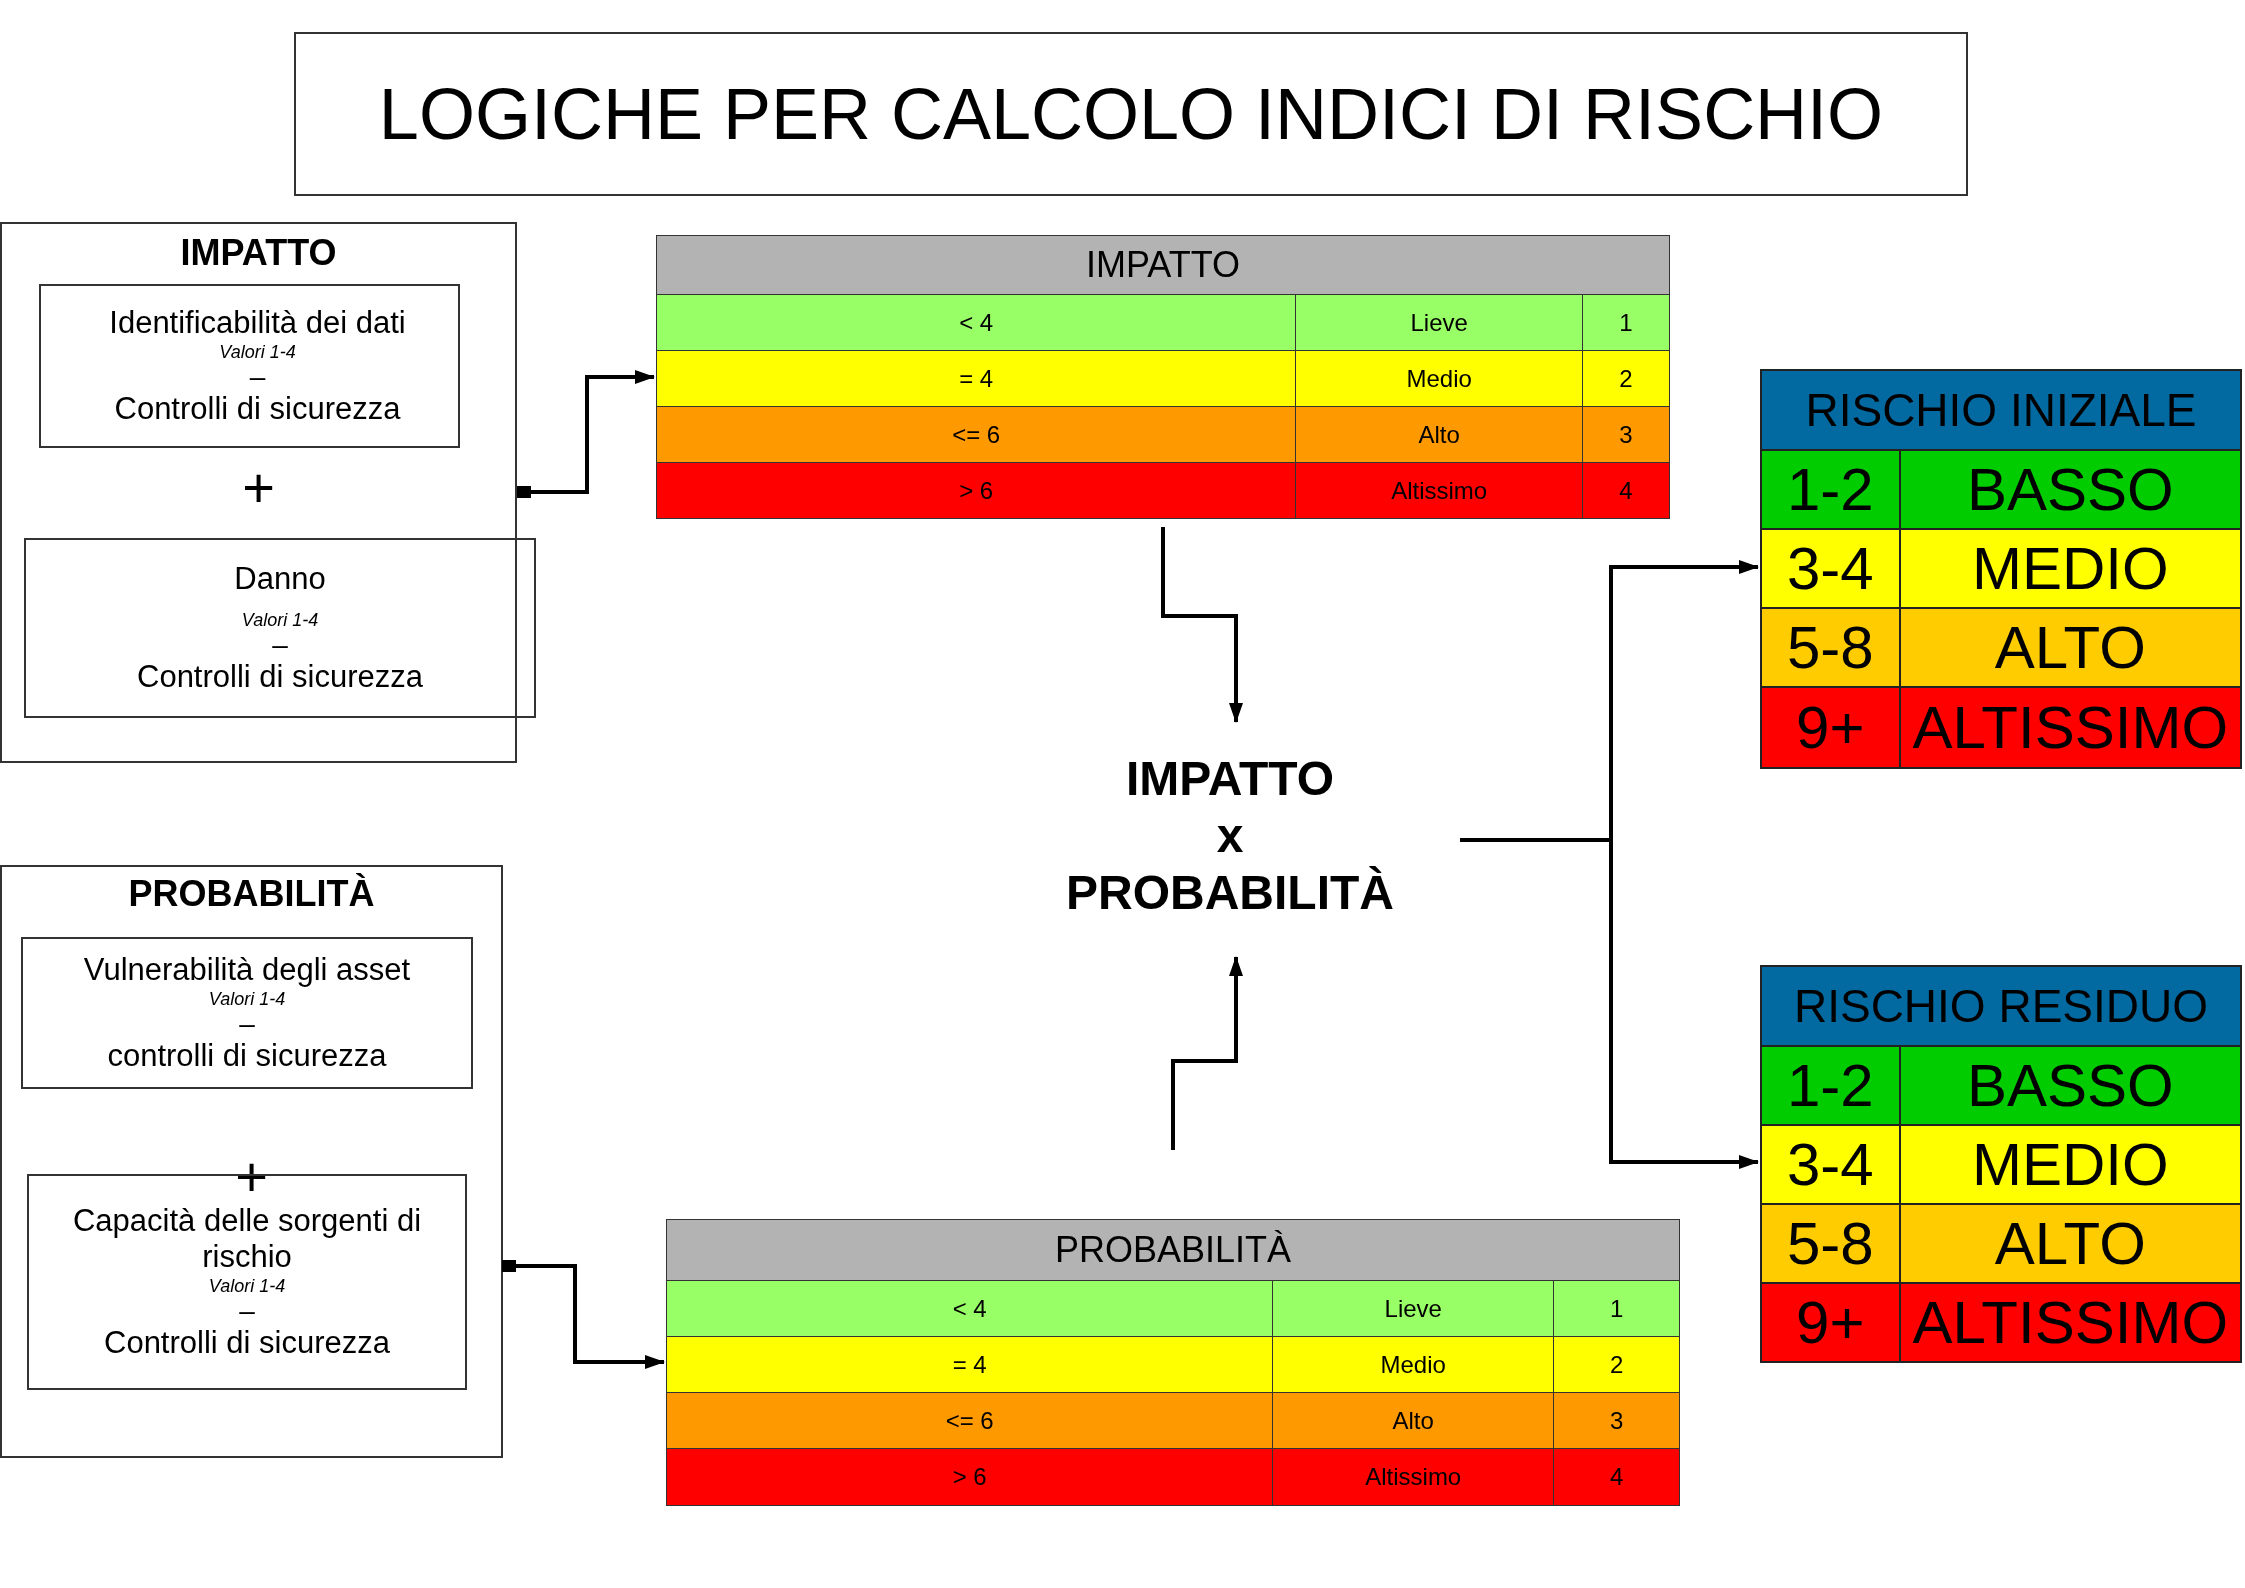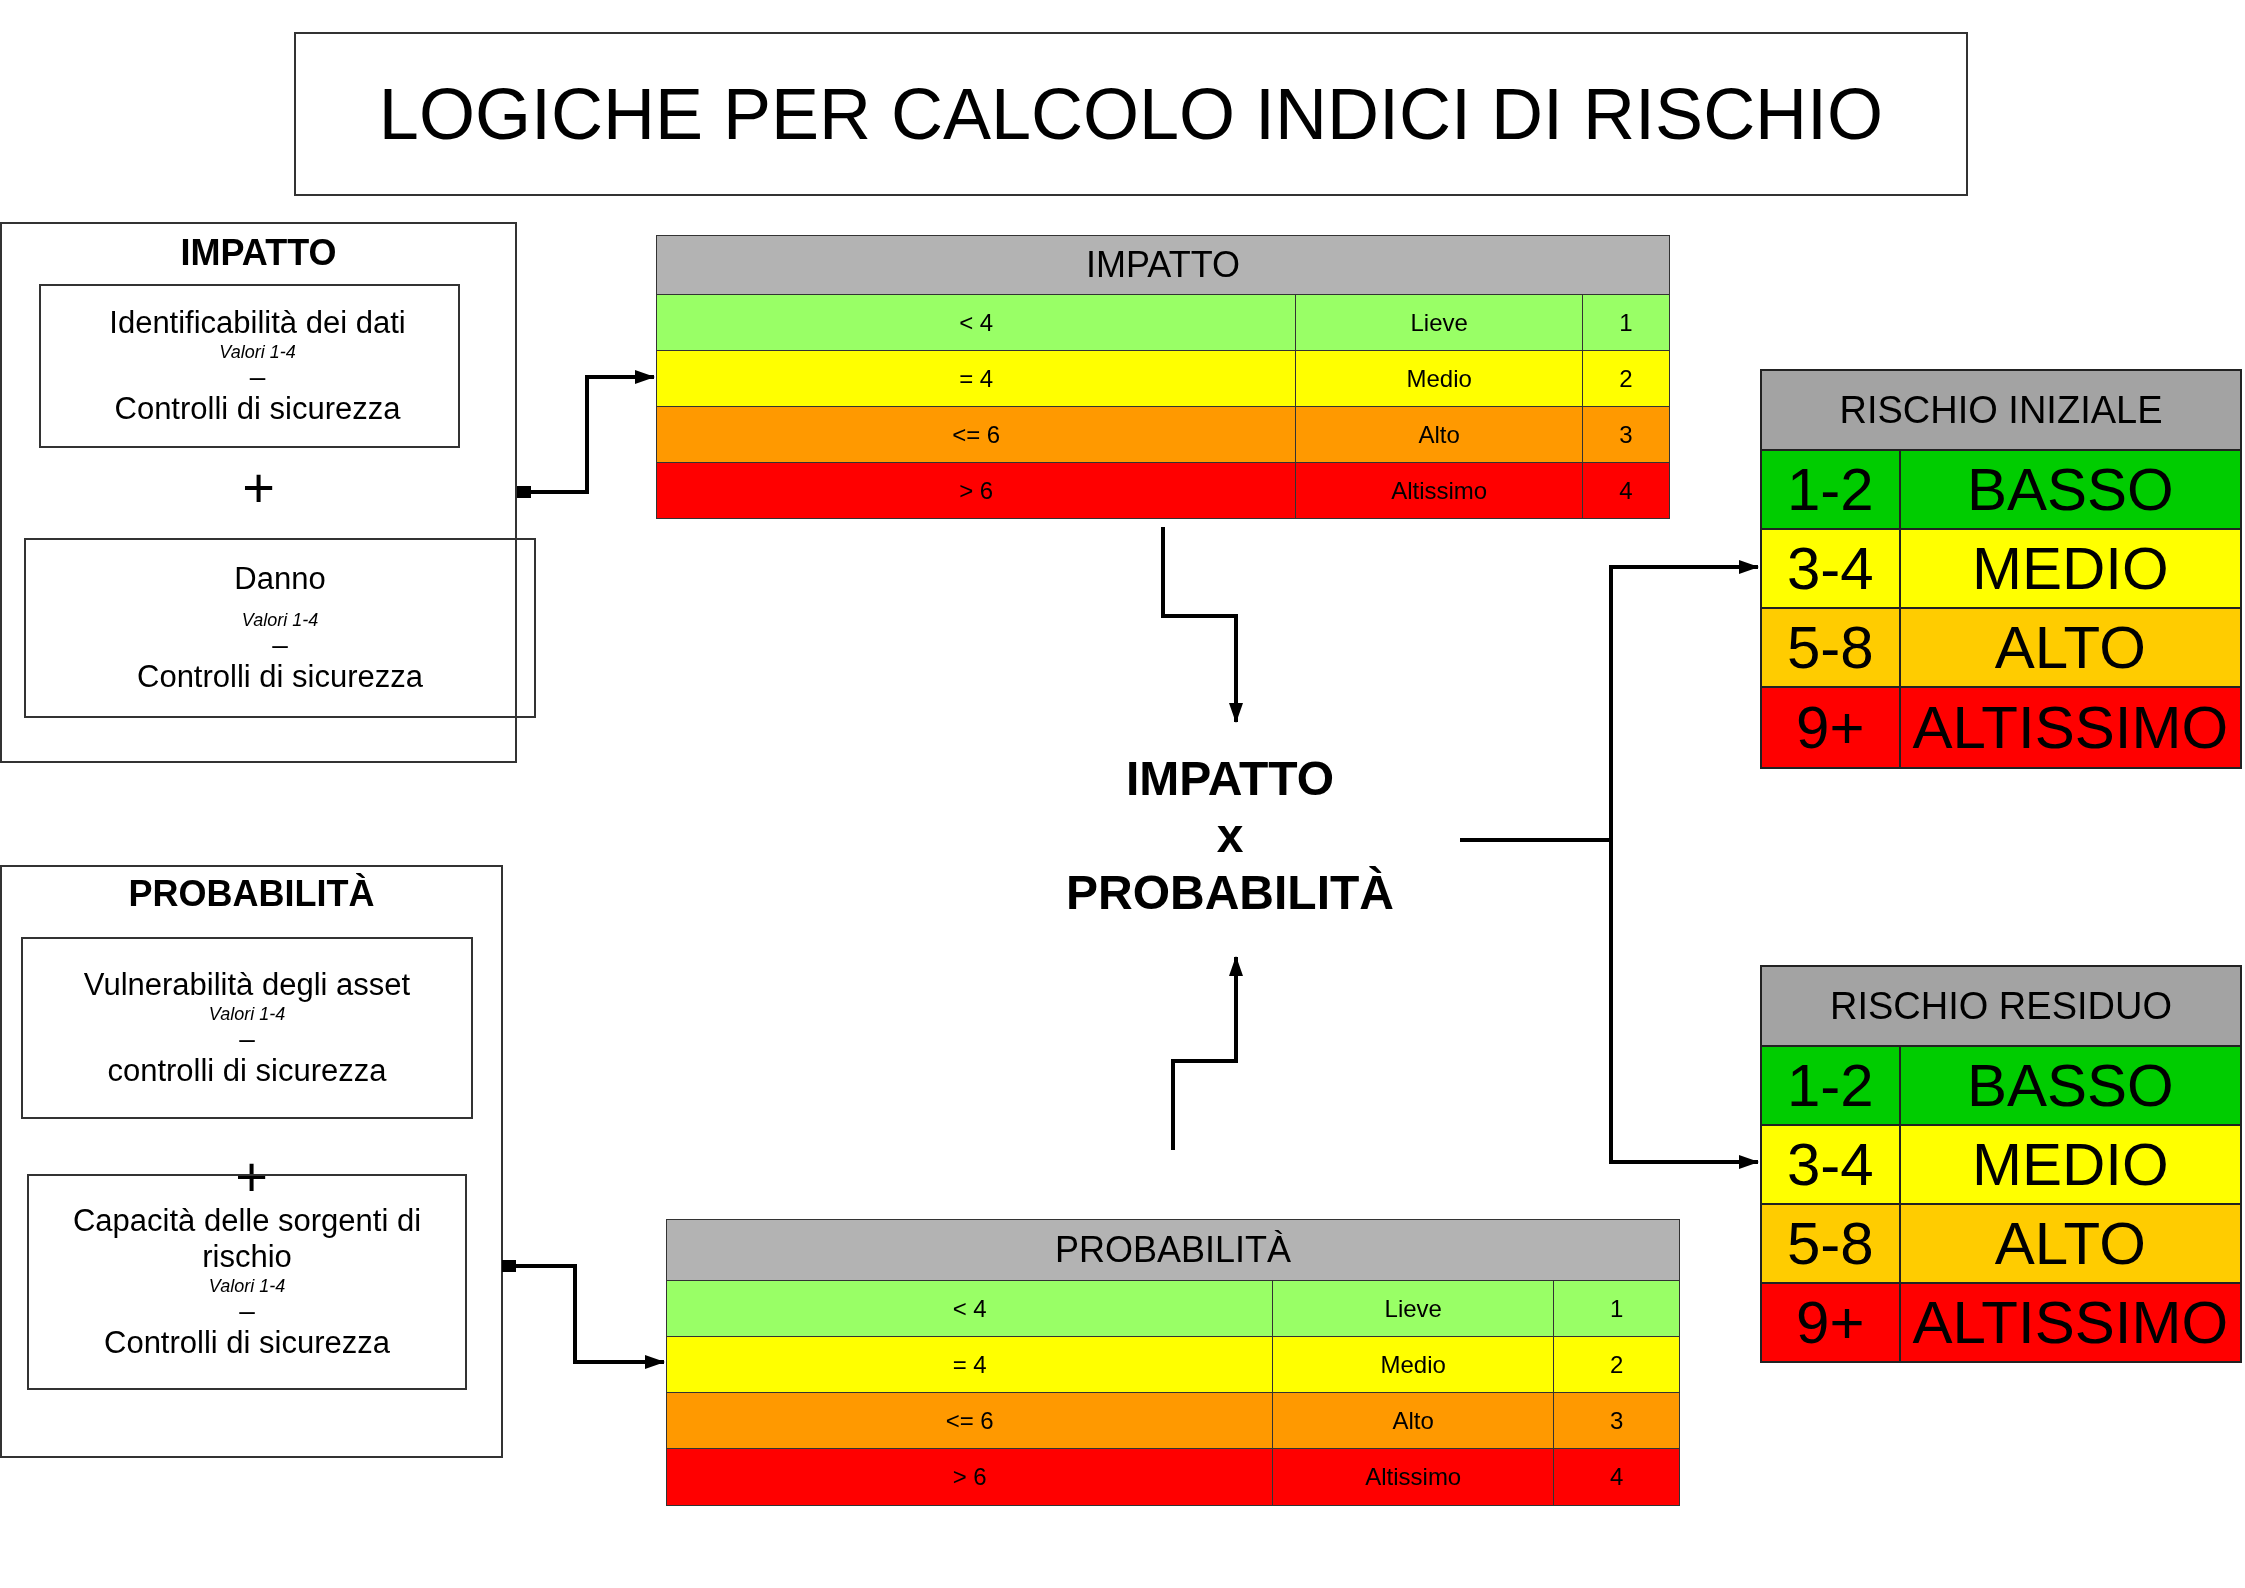--- a/index.html
+++ b/index.html
@@ -12,21 +12,21 @@
   .inner .main { font-size:31px; line-height:36px; }
   .inner .sub { font-size:18px; line-height:22px;font-style:italic; }
   .inner .dash { font-size:28px; line-height:28px; }
   .plus { font-size:56px; text-align:center; line-height:56px; }
   table.scale { border-collapse:collapse; position:absolute; font-family:"Liberation Sans", sans-serif; }
   table.scale td, table.scale th { border:1px solid #333; text-align:center; padding:0; }
   table.scale th { background:#b3b3b3; font-weight:normal; font-size:36px; transform-origin:center; }
   table.scale td { font-size:24px; }
   table.risk { border-collapse:collapse; position:absolute; }
   table.risk td, table.risk th { border:2px solid #222; text-align:center; padding:0; }
-  table.risk th { background:#a3a3a3; font-weight:normal; font-size:38px; }
+  table.risk th { background:#0369a1; font-weight:normal; font-size:46px; }
   table.risk td { font-size:60px; line-height:60px; }
   .center-label { left:1020px; top:750px; width:420px; text-align:center; font-weight:bold; font-size:48px; line-height:57px; }
   svg.connectors { position:absolute; left:0; top:0; }
 </style>
 </head>
 <body>
 
 <div class="abs title-box">
     <span>LOGICHE PER CALCOLO INDICI DI RISCHIO</span>
   </div>
@@ -43,21 +43,21 @@
   <div class="abs inner" style="left:22px; top:314px; width:512px; height:180px;">
     <div class="main" style="margin-bottom:12px;">Danno</div>
     <div class="sub">Valori 1-4</div>
     <div class="dash">–</div>
     <div class="main">Controlli di sicurezza</div>
   </div>
 </div>
 
 <div class="abs group" style="left:0; top:865px; width:503px; height:593px;">
   <div class="group-title" style="top:6px;">PROBABILITÀ</div>
-  <div class="abs inner" style="left:19px; top:70px; width:452px; height:182px;">
+  <div class="abs inner" style="left:19px; top:70px; width:452px; height:152px;">
     <div class="main">Vulnerabilità degli asset</div>
     <div class="sub">Valori 1-4</div>
     <div class="dash">–</div>
     <div class="main">controlli di sicurezza</div>
   </div>
   <div class="abs plus" style="left:0; right:0; top:282px;">+</div>
   <div class="abs inner" style="left:25px; top:307px; width:425px; height:180px; height:216px; width:440px;">
     <div class="main">Capacità delle sorgenti di rischio</div>
     <div class="sub">Valori 1-4</div>
     <div class="dash">–</div>

